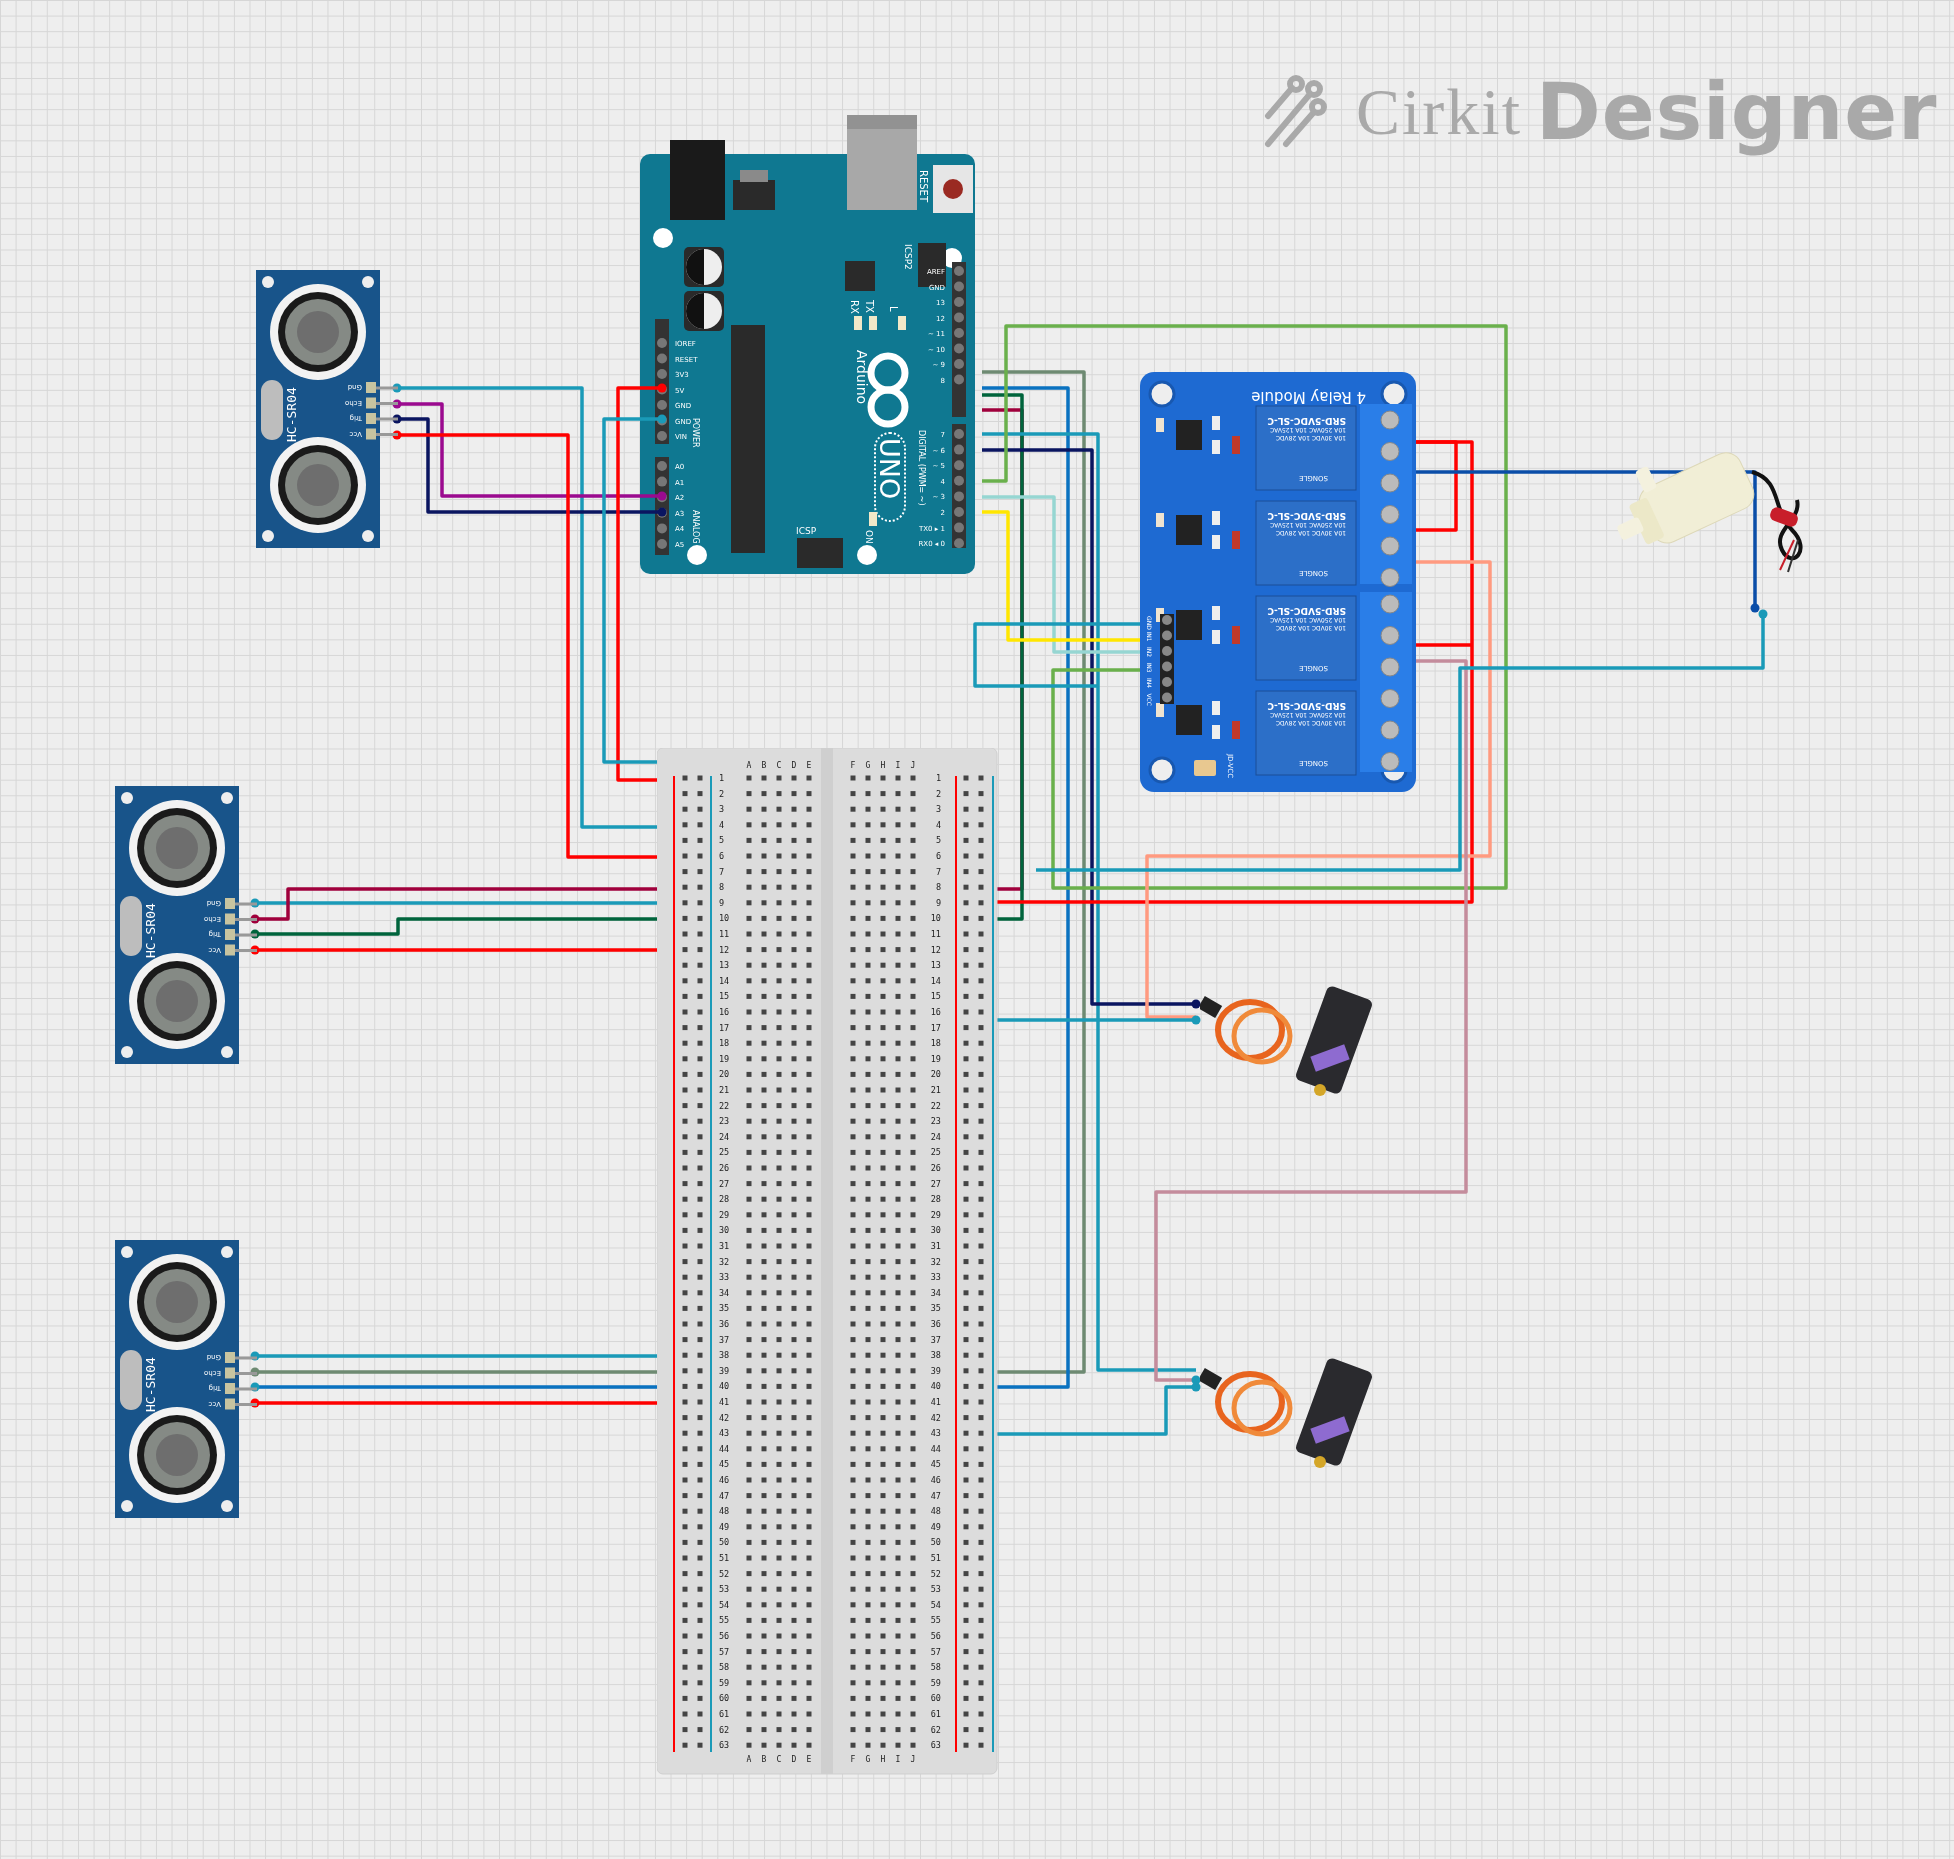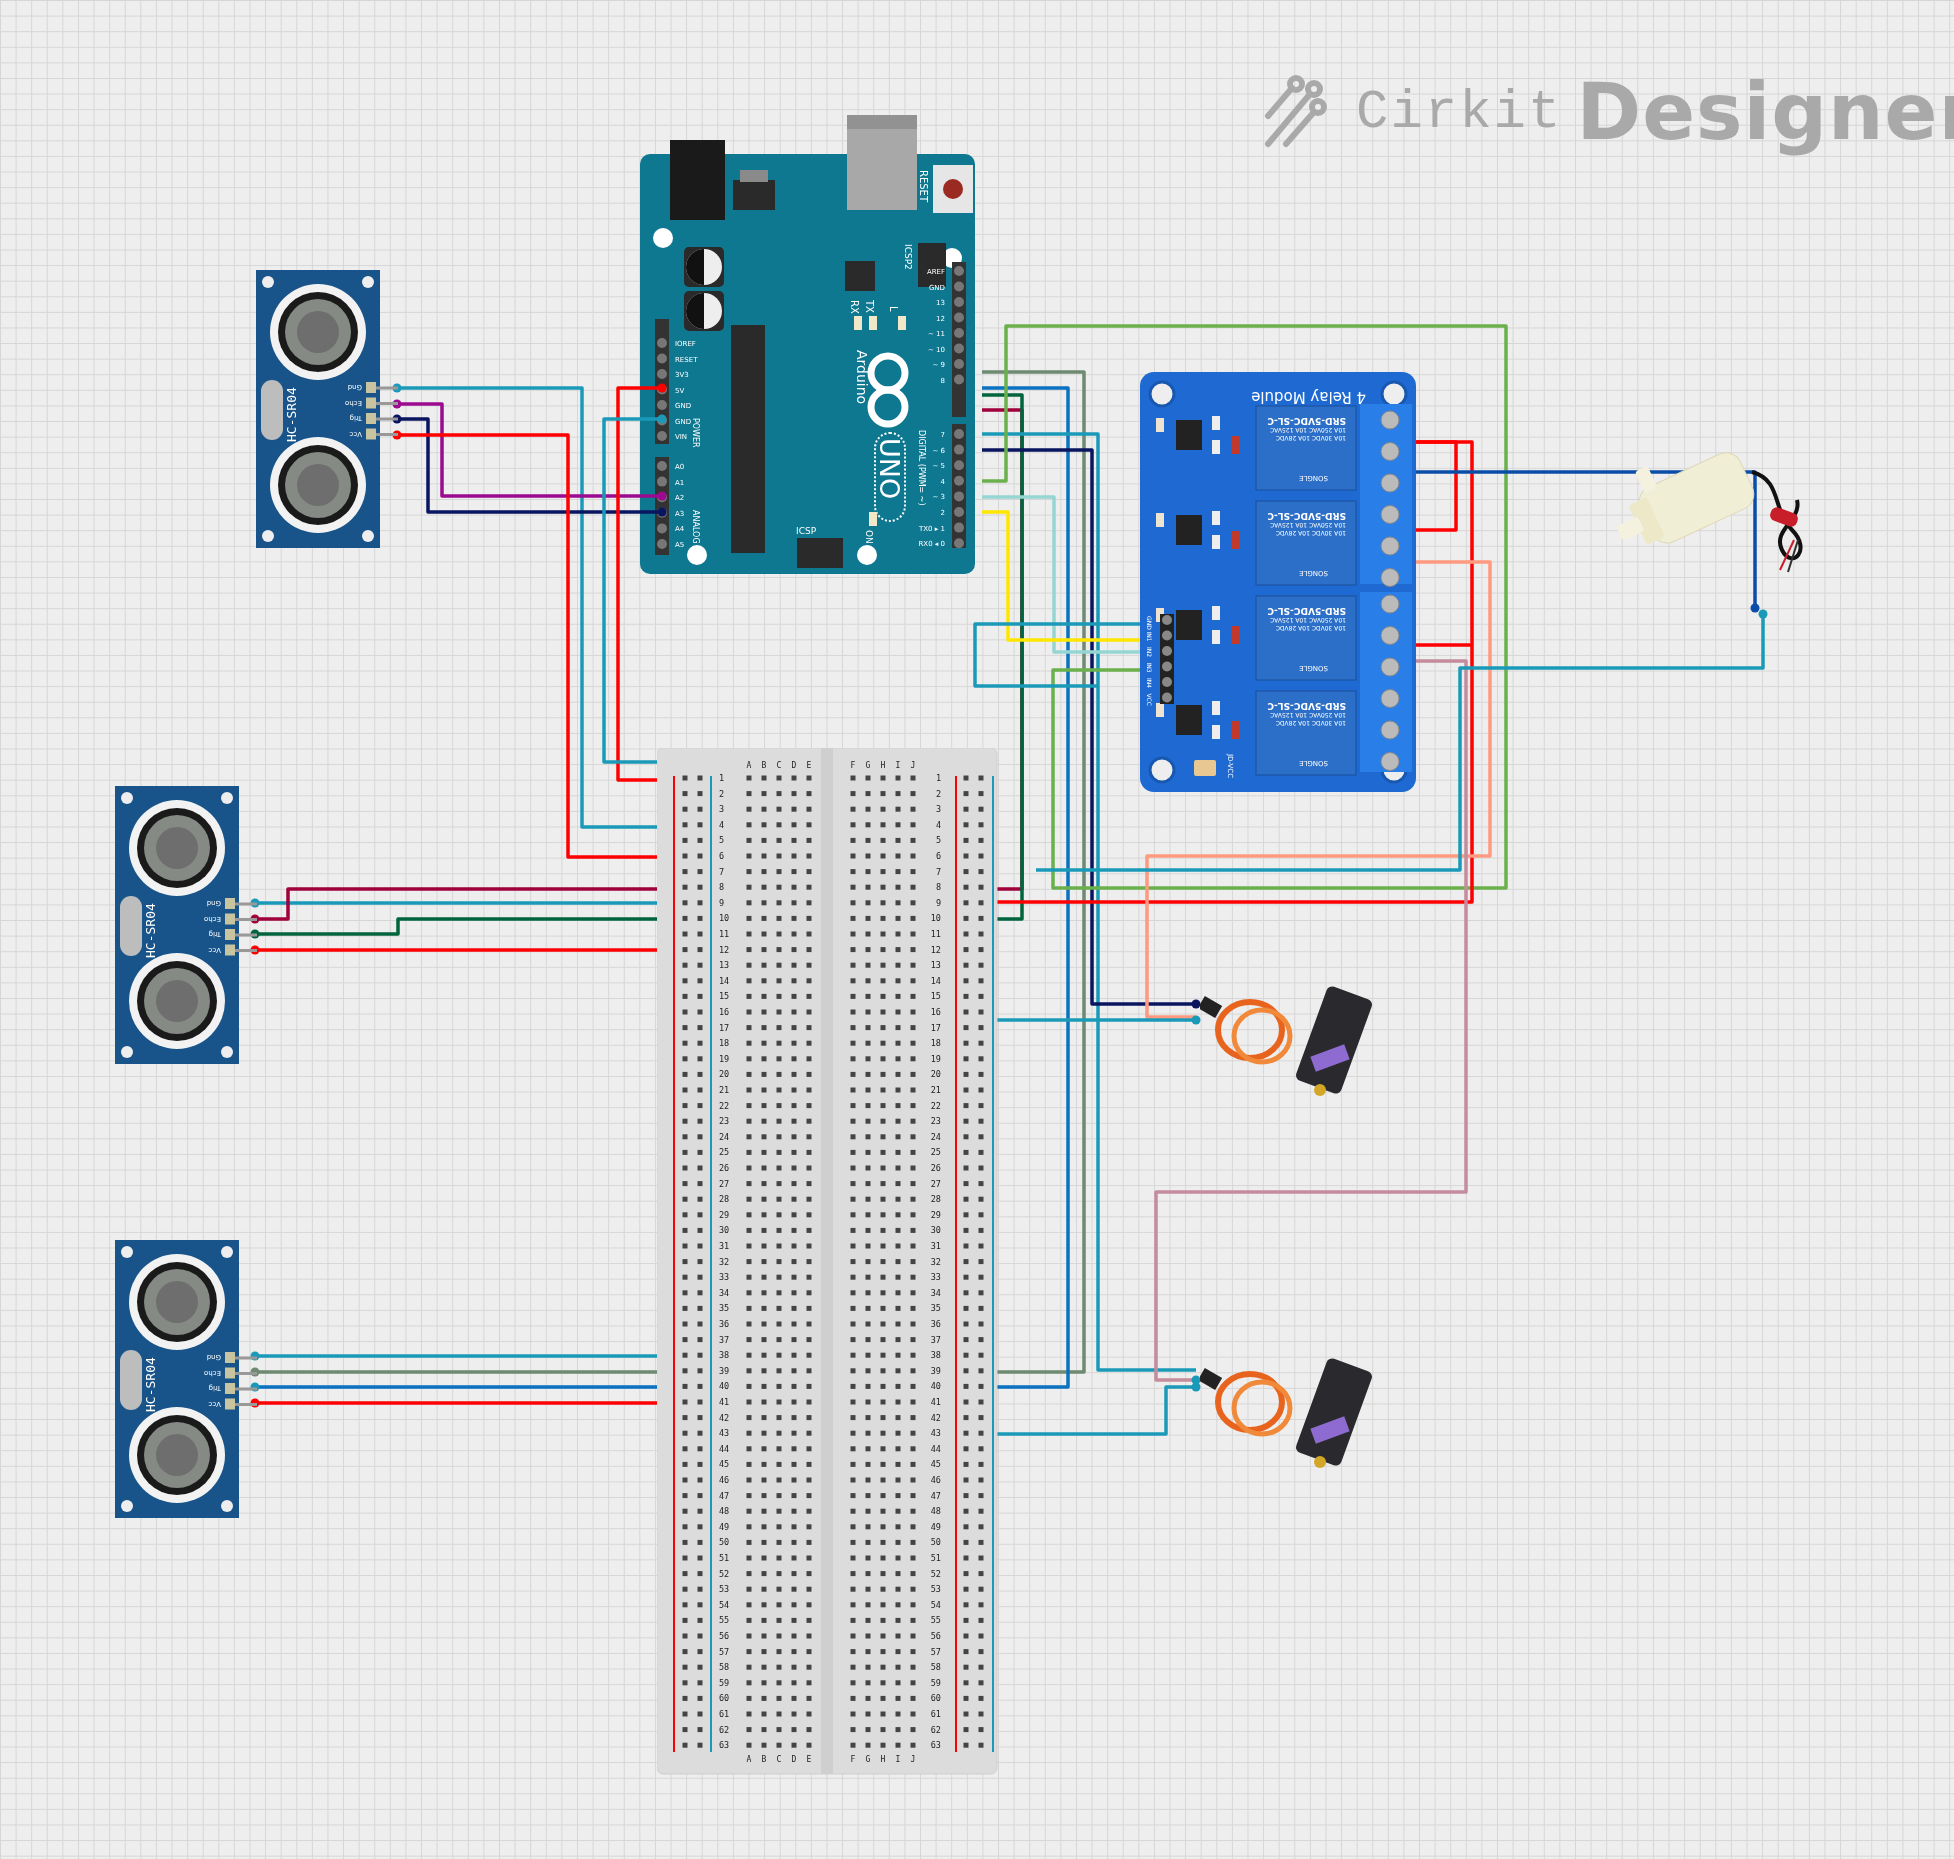--- a/index.html
+++ b/index.html
@@ -5,21 +5,21 @@
   html,body{margin:0;padding:0;}
   body{width:1954px;height:1859px;position:relative;overflow:hidden;
     background-color:#eeeeee;
     background-image:
       linear-gradient(#d6d6d6 1px, transparent 1px),
       linear-gradient(90deg, #d6d6d6 1px, transparent 1px);
     background-size:15.6px 15.6px;
     font-family:"Liberation Sans", sans-serif;}
   .abs{position:absolute;}
   #logo{left:1262px;top:62px;height:100px;display:flex;align-items:center;gap:14px;color:#a9a9a9;}
-  #logo .cirkit{font-family:Liberation Mono, monospace;font-size:54px;letter-spacing:2px;}
+  #logo .cirkit{font-family:Liberation Serif, serif;font-size:66px;letter-spacing:2px;}
   #logo .designer{font-family:"DejaVu Sans", sans-serif;font-size:78px;font-weight:bold;letter-spacing:1px;}
   svg text{font-family:"DejaVu Sans", sans-serif;}
   .mono{font-family:"DejaVu Sans Mono", monospace;}
 </style>
 </head>
 <body>
 
 <div id="logo" class="abs">
   <svg width="80" height="80" viewBox="0 0 80 80">
     <g stroke="#a9a9a9" stroke-width="6" fill="none" stroke-linecap="round">

